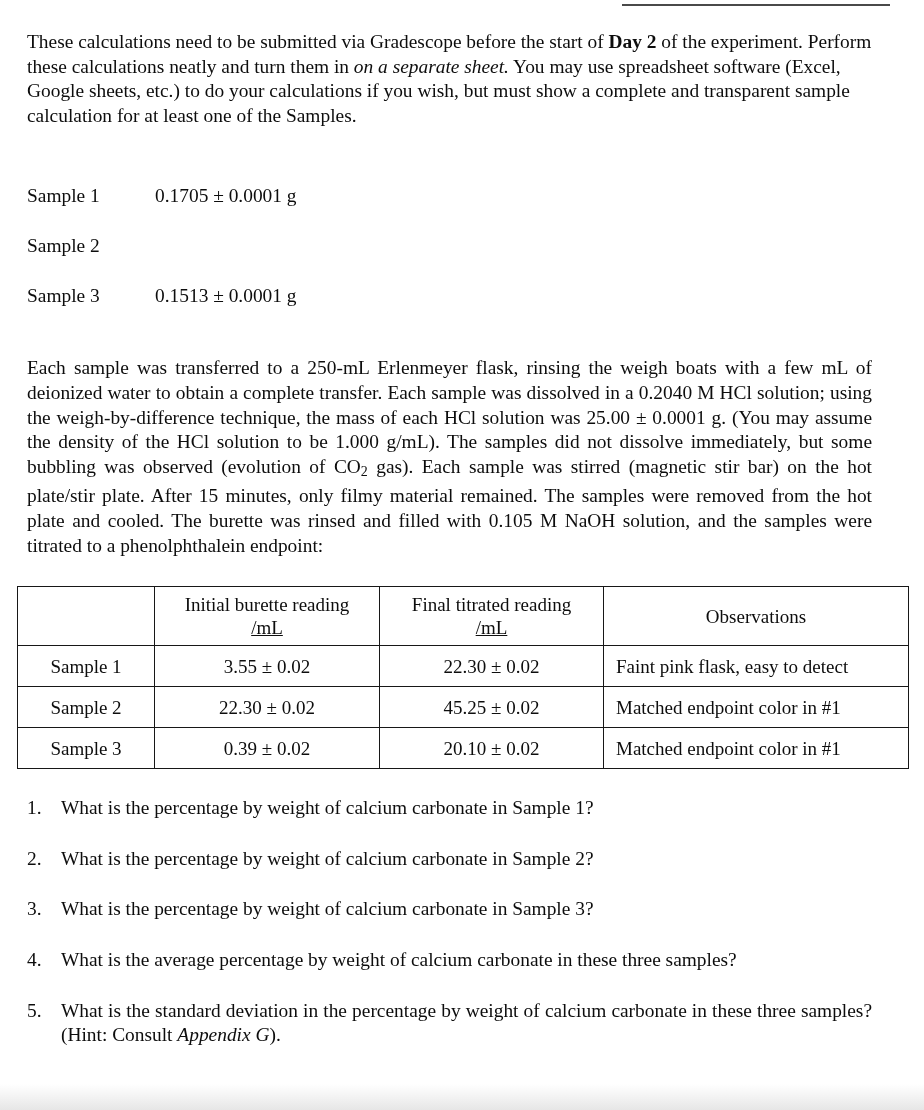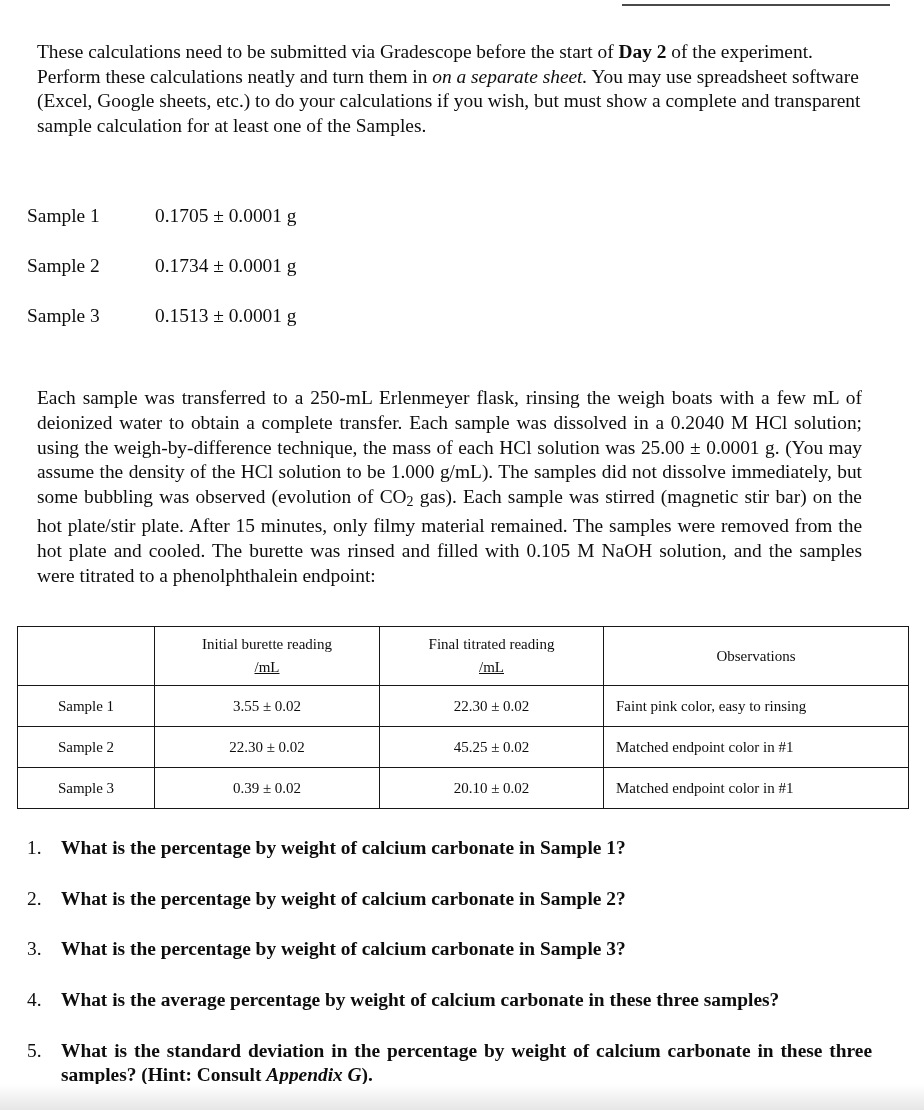--- a/index.html
+++ b/index.html
@@ -53,21 +53,21 @@
   }
 
   .content {
     position: absolute;
     left: 27px;
     top: 0;
     width: 845px;
   }
 
   p.para {
-    margin: 10px;
+    margin: 0;
     font-size: 19.4px;
     line-height: 24.6px;
     text-align: left;
   }
   p.para.justified {
     text-align: justify;
     text-justify: inter-word;
   }
 
   .gap-sm { height: 22px; }
@@ -92,21 +92,21 @@
     flex: 1 1 auto;
     white-space: nowrap;
   }
 
   
   .data-table {
     border-collapse: collapse;
     width: 839px;
     margin-left: -10px;
     table-layout: fixed;
-    font-size: 15px;
+    font-size: 19px;
     line-height: 23px;
   }
   .data-table td, .data-table th {
     border: 1.6px solid #171717;
     padding: 4px 6px;
     font-weight: normal;
     vertical-align: middle;
     text-align: center;
   }
   .data-table thead th {
@@ -145,21 +145,20 @@
   }
   ol.questions li .q-num {
     position: absolute;
     left: 0;
     top: 0;
     width: 28px;
     text-align: left;
   }
   ol.questions li .q-text {
     display: block;
-    font-weight: bold;
   }
   ol.questions li.justified .q-text {
     text-align: justify;
     text-justify: inter-word;
   }
 
   i.it { font-style: italic; }
   b.bd { font-weight: bold; }
   sub { font-size: .72em; vertical-align: -0.22em; }
 
@@ -194,21 +193,20 @@
 
     <div class="gap-md"></div>
 
     <div class="weights">
       <div class="weight-row">
         <span class="w-label">Sample 1</span>
         <span class="w-value">0.1705 ± 0.0001 g</span>
       </div>
       <div class="weight-row">
         <span class="w-label">Sample 2</span>
-        <span class="w-value">0.1734 ± 0.0001 g</span>
       </div>
       <div class="weight-row">
         <span class="w-label">Sample 3</span>
         <span class="w-value">0.1513 ± 0.0001 g</span>
       </div>
     </div>
 
     <div class="gap-sm"></div>
 
     <p class="para justified"><span>Each sample was transferred to a 250-mL Erlenmeyer flask, rinsing the weigh boats with a few mL of deionized water to obtain a complete transfer. Each sample was dissolved in a 0.2040 M HCl solution; using the weigh-by-difference technique, the mass of each HCl solution was 25.00 ± 0.0001 g. (You may assume the density of the HCl solution to be 1.000 g/mL). The samples did not dissolve immediately, but some bubbling was observed (evolution of CO</span><sub>2</sub><span> gas). Each sample was stirred (magnetic stir bar) on the hot plate/stir plate. After 15 minutes, only filmy material remained. The samples were removed from the hot plate and cooled. The burette was rinsed and filled with 0.105 M NaOH solution, and the samples were titrated to a phenolphthalein endpoint:</span></p>
@@ -222,21 +220,21 @@
           <th class="col-init"><span>Initial burette reading</span><span class="hdr-line2">/mL</span></th>
           <th class="col-final"><span>Final titrated reading</span><span class="hdr-line2">/mL</span></th>
           <th class="col-obs obs-head">Observations</th>
         </tr>
       </thead>
       <tbody>
         <tr>
           <td>Sample 1</td>
           <td>3.55 ± 0.02</td>
           <td>22.30 ± 0.02</td>
-          <td class="obs-cell">Faint pink color, easy to rinsing</td>
+          <td class="obs-cell">Faint pink flask, easy to detect</td>
         </tr>
         <tr>
           <td>Sample 2</td>
           <td>22.30 ± 0.02</td>
           <td>45.25 ± 0.02</td>
           <td class="obs-cell">Matched endpoint color in #1</td>
         </tr>
         <tr>
           <td>Sample 3</td>
           <td>0.39 ± 0.02</td>

